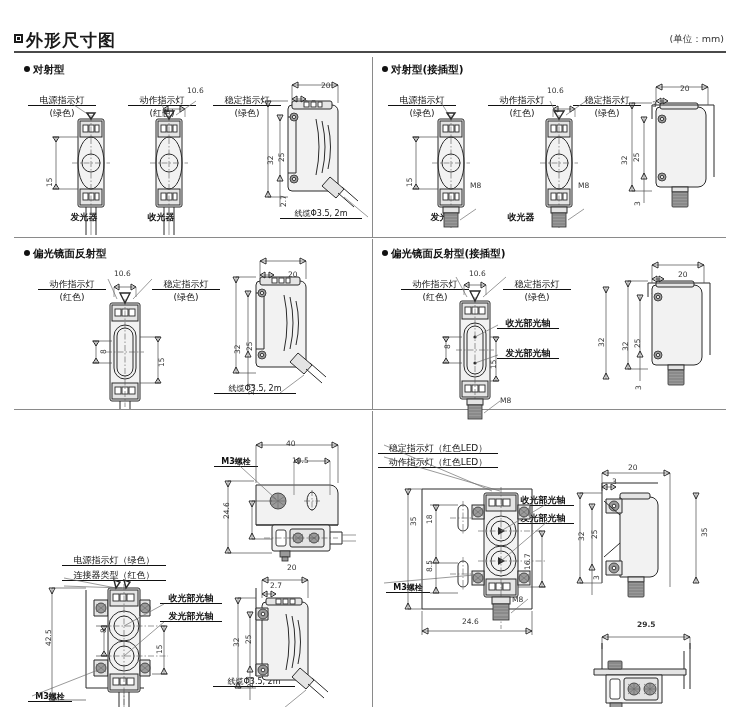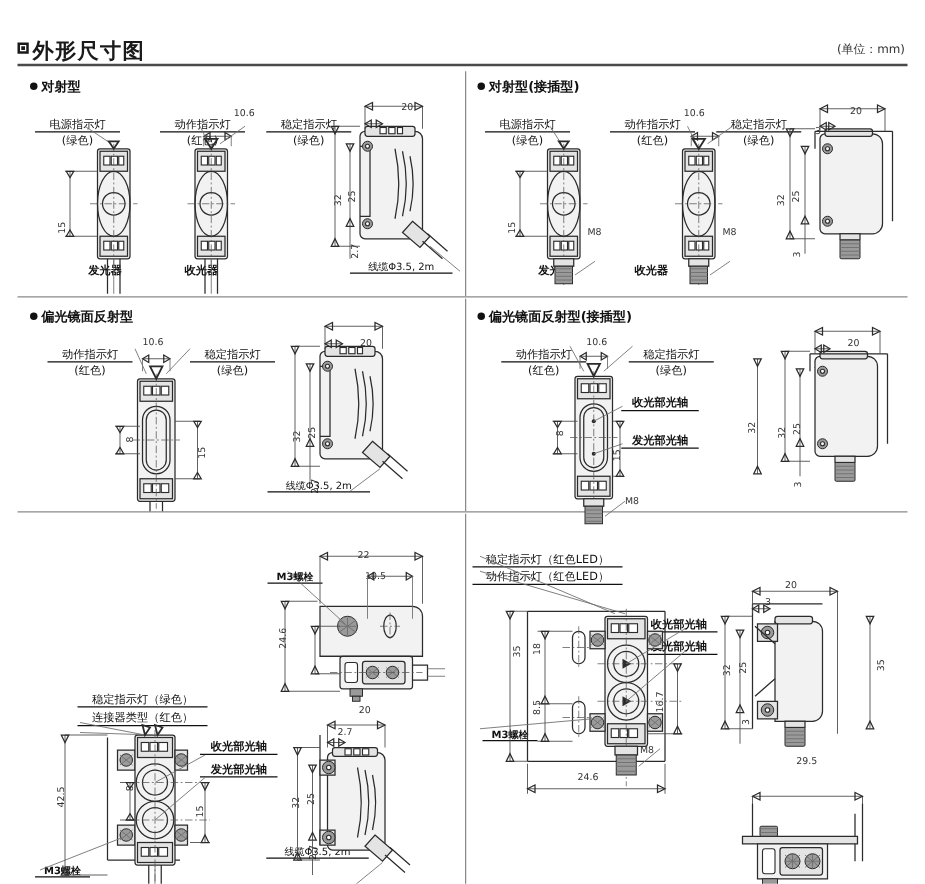--- a/index.html
+++ b/index.html
@@ -461,26 +461,26 @@
       <path class="ln" d="M-9 134 l3 -6 l3 6 Z" fill="#4a4a4a"></path>
       <path class="dimln" d="M6 60 V122"></path>
       <path class="ln" d="M3 60 l3 6 l3 -6 Z" fill="#4a4a4a"></path>
       <path class="ln" d="M3 122 l3 -6 l3 6 Z" fill="#4a4a4a"></path>
       <path class="dimln" d="M6 122 V146"></path>
     </g>
   </svg>
 
 
   <div class="lbl ul small b" style="left:214px;top:428px;width:44px;"><span>M3螺栓</span></div>
-  <div class="dim" style="left:286px;top:410px;"><span>22</span></div>
+  <div class="dim" style="left:286px;top:410px;"><span>40</span></div>
   <div class="dim" style="left:292px;top:427px;"><span>10.5</span></div>
   <div class="dim rot" style="left:222px;top:490px;"><span>24.6</span></div>
   <div class="dim rot" style="left:255px;top:491px;"><span>13.3</span></div>
 
-  <div class="lbl ul" style="left:62px;top:526px;width:104px;"><span>稳定指示灯（绿色）</span></div>
+  <div class="lbl ul" style="left:62px;top:526px;width:104px;"><span>电源指示灯（绿色）</span></div>
   <div class="lbl ul" style="left:62px;top:541px;width:104px;"><span>连接器类型（红色）</span></div>
   <div class="lbl ul b" style="left:160px;top:564px;width:62px;"><span>收光部光轴</span></div>
   <div class="lbl ul b" style="left:160px;top:582px;width:62px;"><span>发光部光轴</span></div>
 
   <div class="dim rot" style="left:44px;top:617px;"><span>42.5</span></div>
   <div class="dim rot" style="left:99px;top:604px;"><span>8</span></div>
   <div class="dim rot" style="left:155px;top:625px;"><span>15</span></div>
   <div class="lbl ul small b" style="left:28px;top:663px;width:44px;"><span>M3螺栓</span></div>
 
   <div class="dim" style="left:287px;top:534px;"><span>20</span></div>
@@ -638,21 +638,21 @@
   <div class="lbl ul small b" style="left:386px;top:554px;width:44px;"><span>M3螺栓</span></div>
   <div class="dim" style="left:512px;top:566px;"><span>M8</span></div>
   <div class="dim" style="left:462px;top:588px;"><span>24.6</span></div>
 
   <div class="dim" style="left:628px;top:434px;"><span>20</span></div>
   <div class="dim" style="left:612px;top:448px;"><span>3</span></div>
   <div class="dim rot" style="left:577px;top:512px;"><span>32</span></div>
   <div class="dim rot" style="left:590px;top:510px;"><span>25</span></div>
   <div class="dim rot" style="left:592px;top:551px;"><span>3</span></div>
   <div class="dim rot" style="left:700px;top:508px;"><span>35</span></div>
-  <div class="dim" style="left:637px;top:575px;"><span>29.5</span></div>
+  <div class="dim" style="left:637px;top:591px;font-weight:bold;"><span>29.5</span></div>
 
   <svg width="368" height="210" viewBox="0 0 368 210" style="left:372px;top:430px;">
 
     <g transform="translate(34,0)">
 
       <path class="ln" d="M16 30 V150 M16 150 h110 M126 30 V150 M16 30 h110"></path>
 
       <g>
         <rect class="ln" x="52" y="46" width="10" height="26" rx="5" fill="#f4f4f4"></rect>
         <path class="ctr" d="M44 59 H70 M57 42 V76"></path>

